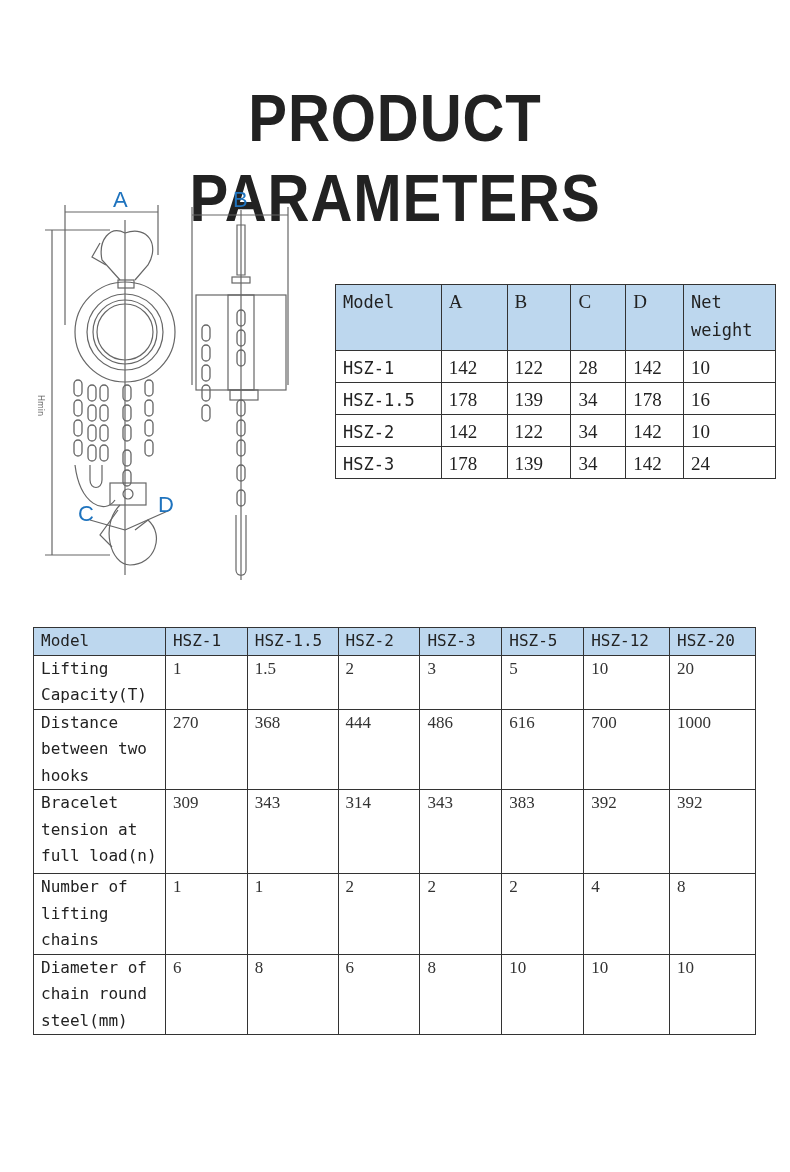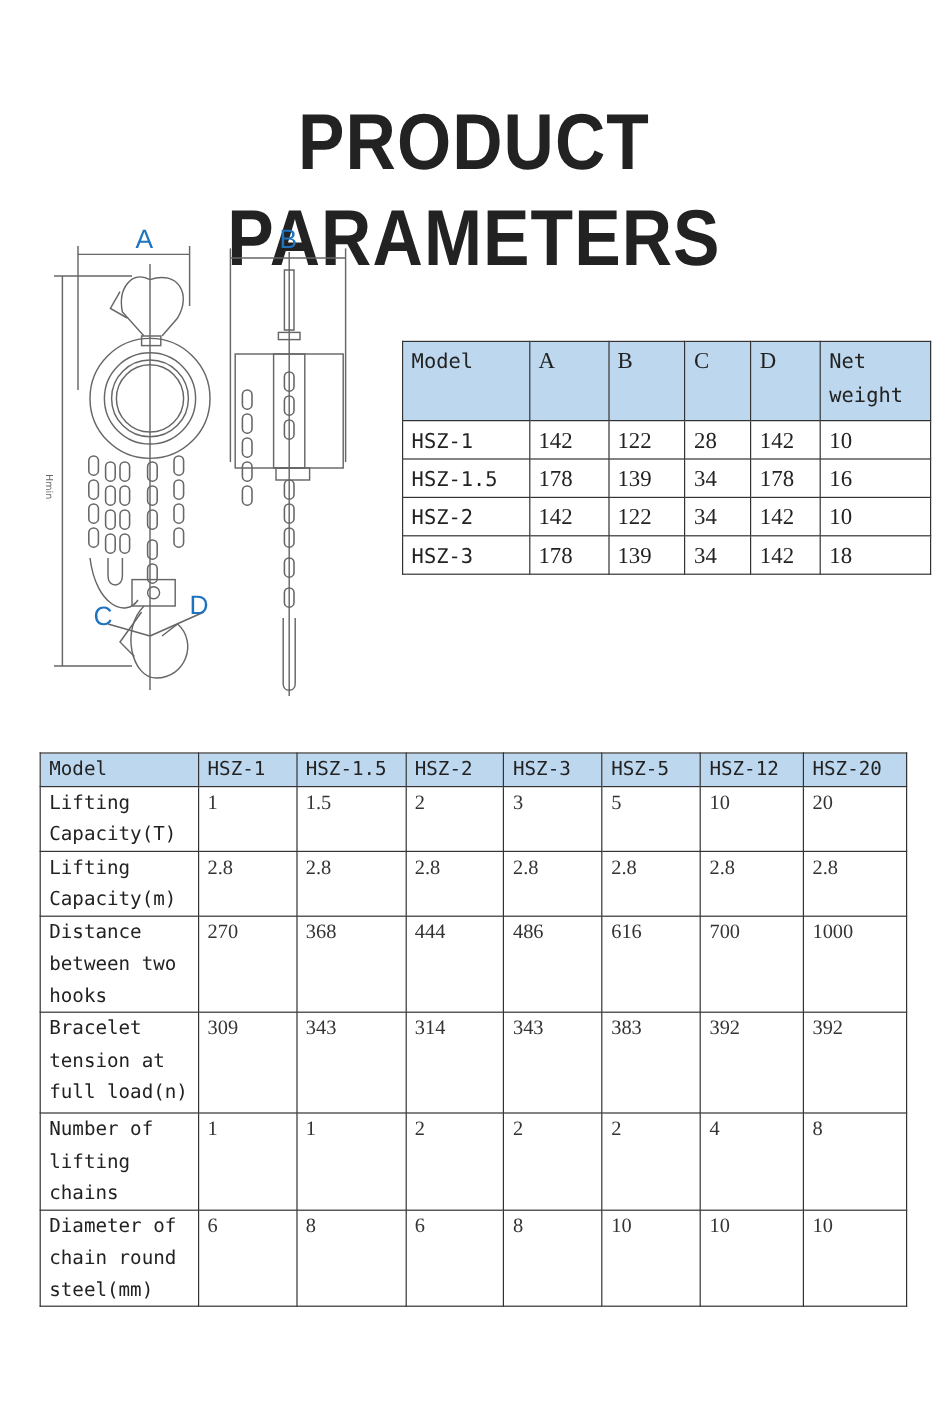--- a/index.html
+++ b/index.html
@@ -154,21 +154,21 @@
     <td>34</td>
     <td>142</td>
     <td>10</td>
   </tr>
   <tr>
     <td class="mono">HSZ-3</td>
     <td>178</td>
     <td>139</td>
     <td>34</td>
     <td>142</td>
-    <td>18</td>
+    <td>24</td>
   </tr>
 </tbody>
   </table>
 
 <table class="t2">
   <colgroup>
       <col style="width:132px">
       <col style="width:82px">
       <col style="width:91px">
       <col style="width:82px">
@@ -191,30 +191,20 @@
   <tr style="height:54px">
     <td class="label">Lifting Capacity(T)</td>
     <td class="val">1</td>
     <td class="val">1.5</td>
     <td class="val">2</td>
     <td class="val">3</td>
     <td class="val">5</td>
     <td class="val">10</td>
     <td class="val">20</td>
   </tr>
-  <tr style="height:54px">
-    <td class="label">Lifting Capacity(m)</td>
-    <td class="val">2.8</td>
-    <td class="val">2.8</td>
-    <td class="val">2.8</td>
-    <td class="val">2.8</td>
-    <td class="val">2.8</td>
-    <td class="val">2.8</td>
-    <td class="val">2.8</td>
-  </tr>
   <tr style="height:80px">
     <td class="label">Distance between two hooks</td>
     <td class="val">270</td>
     <td class="val">368</td>
     <td class="val">444</td>
     <td class="val">486</td>
     <td class="val">616</td>
     <td class="val">700</td>
     <td class="val">1000</td>
   </tr>

